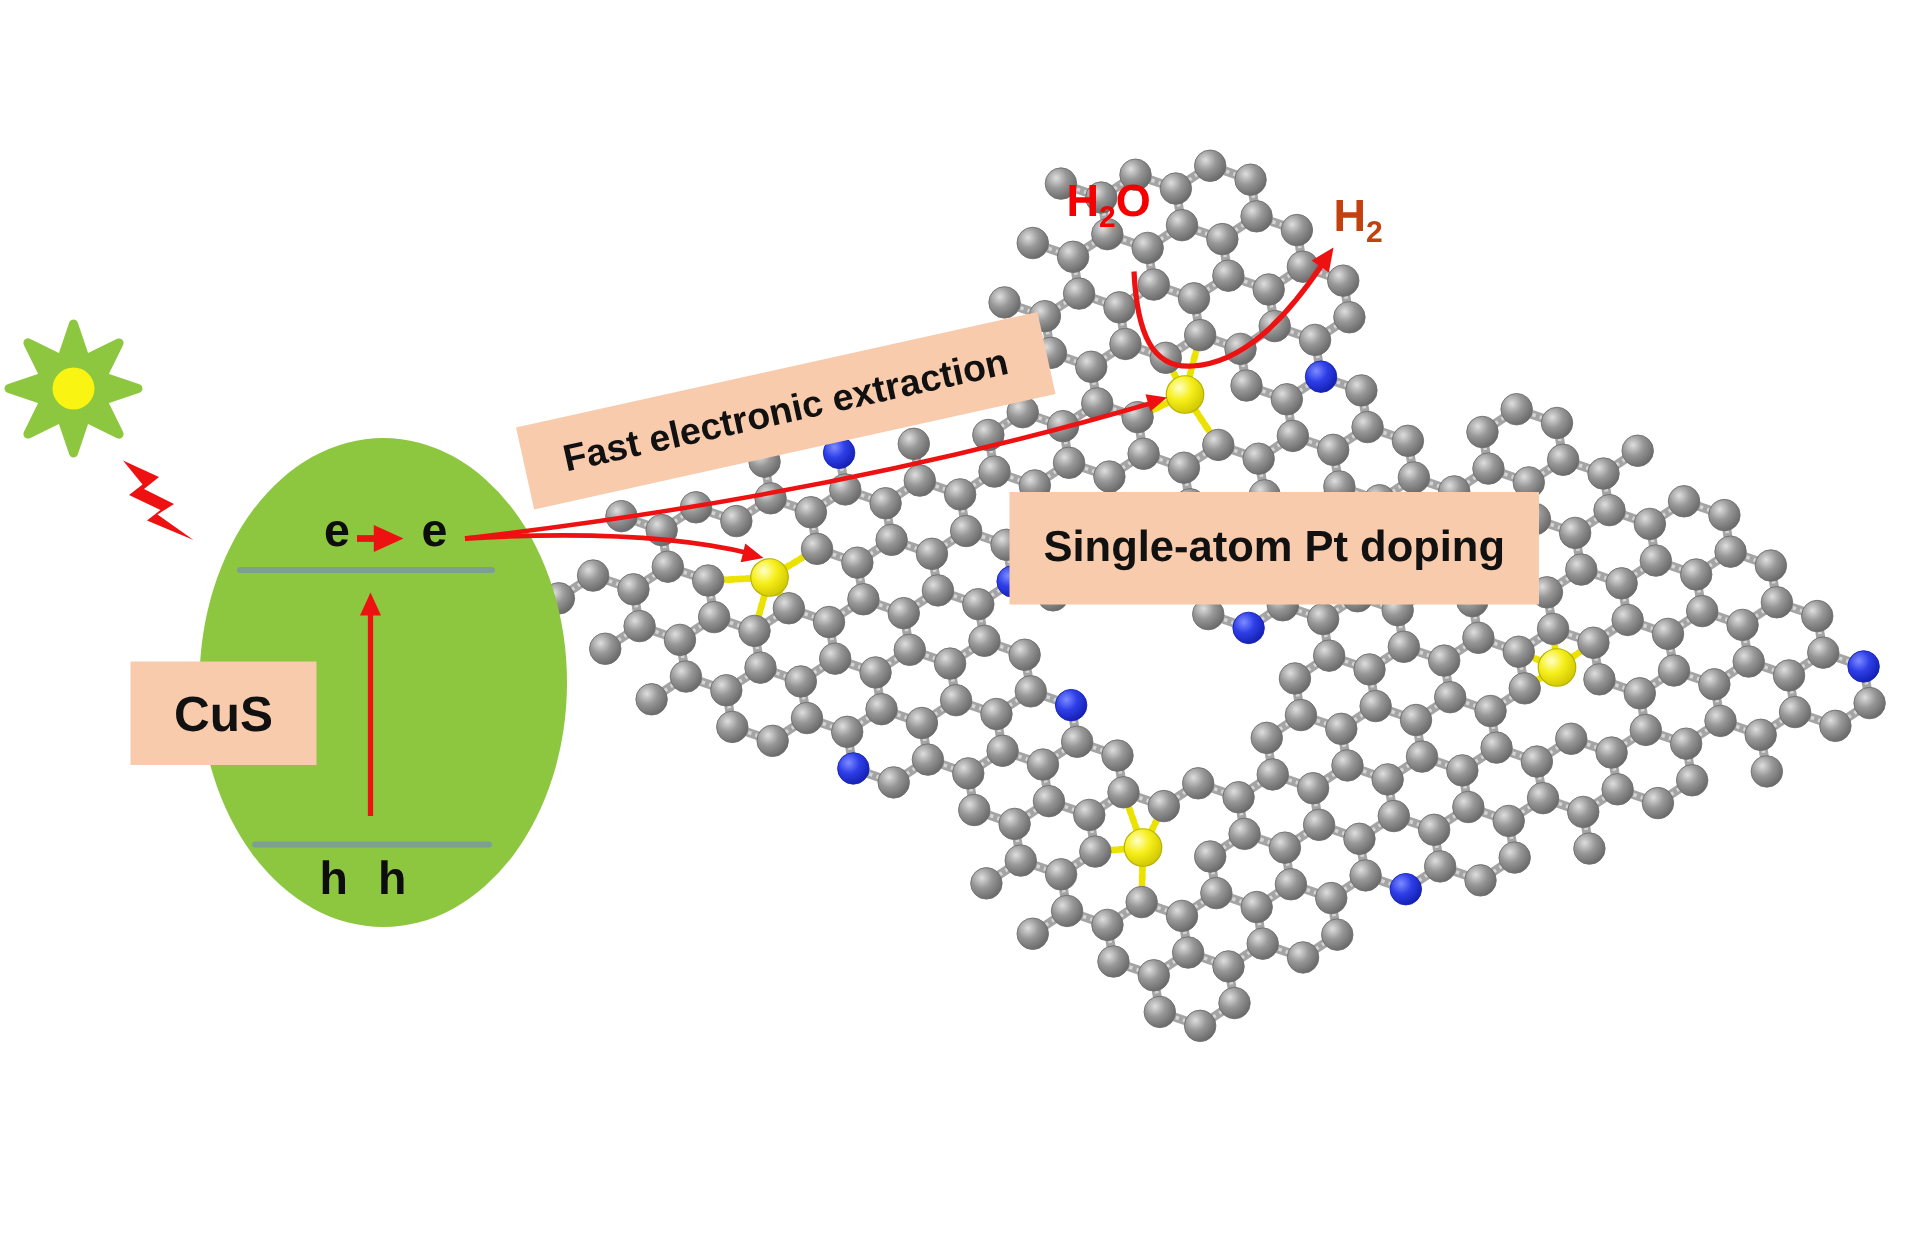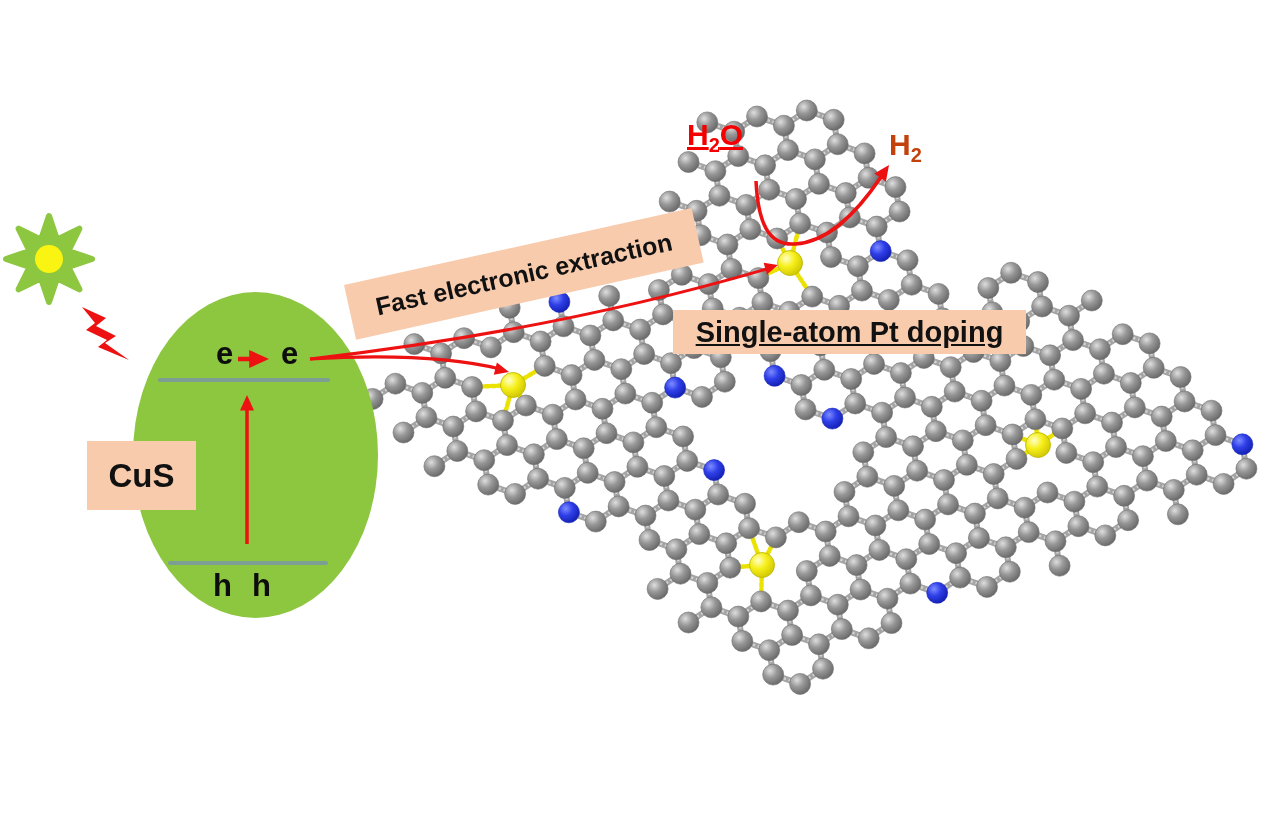--- a/index.html
+++ b/index.html
@@ -19,28 +19,28 @@
   #val-line{left:168px;top:561px;width:160px;}
   .eh{position:absolute;z-index:3;font-weight:bold;font-size:31px;color:#0d0d0d;line-height:1;}
   #e-left{left:216px;top:338px;}
   #e-right{left:281px;top:338px;}
   #h-left{left:213px;top:570px;}
   #h-right{left:252px;top:570px;}
   .peach-box{
     position:absolute;z-index:3;display:flex;align-items:center;justify-content:center;
     color:#111;font-weight:bold;
   }
-  #cus-box{left:87px;top:441px;width:109px;height:69px;font-size:33px;}
+  #cus-box{left:87px;top:441px;width:124px;height:69px;font-size:33px;}
   #fast-box{
     left:344px;top:285px;width:356px;height:56px;font-size:25px;
     transform-origin:0 0;transform:rotate(-12.5deg);white-space:nowrap;
   }
-  #doping-box{left:673px;top:310px;width:353px;height:44px;font-size:29px;white-space:nowrap;text-decoration:underline;}
+  #doping-box{left:673px;top:328px;width:353px;height:75px;font-size:29px;white-space:nowrap;}
   .redlbl{position:absolute;z-index:4;font-weight:bold;font-size:30px;line-height:1;}
-  #h2o-label{left:687px;top:120px;text-decoration:underline;}
+  #h2o-label{left:711px;top:120px;}
   #h2-label{left:889px;top:130px;}
   .redlbl sub{font-size:20px;vertical-align:-7px;}
 </style>
 </head>
 <body>
 
 <svg id="mol-svg" class="layer" width="1280" height="825">
   <defs>
     <radialGradient id="gradC" cx="35%" cy="32%" r="75%">
       <stop offset="0%" stop-color="#dedede"></stop>

